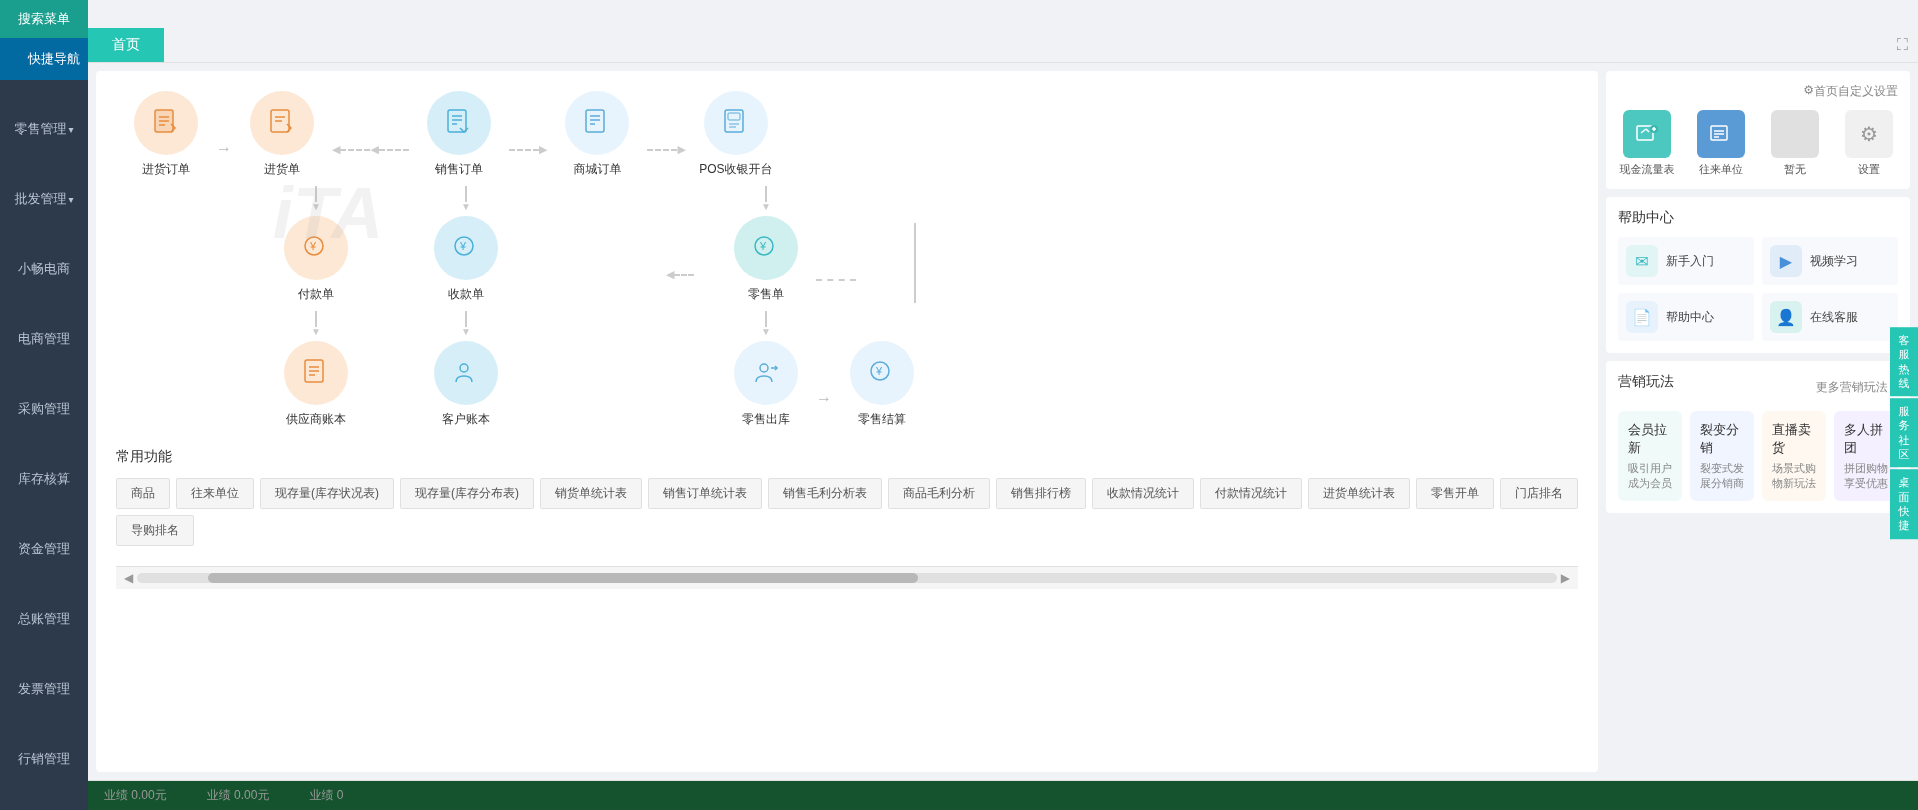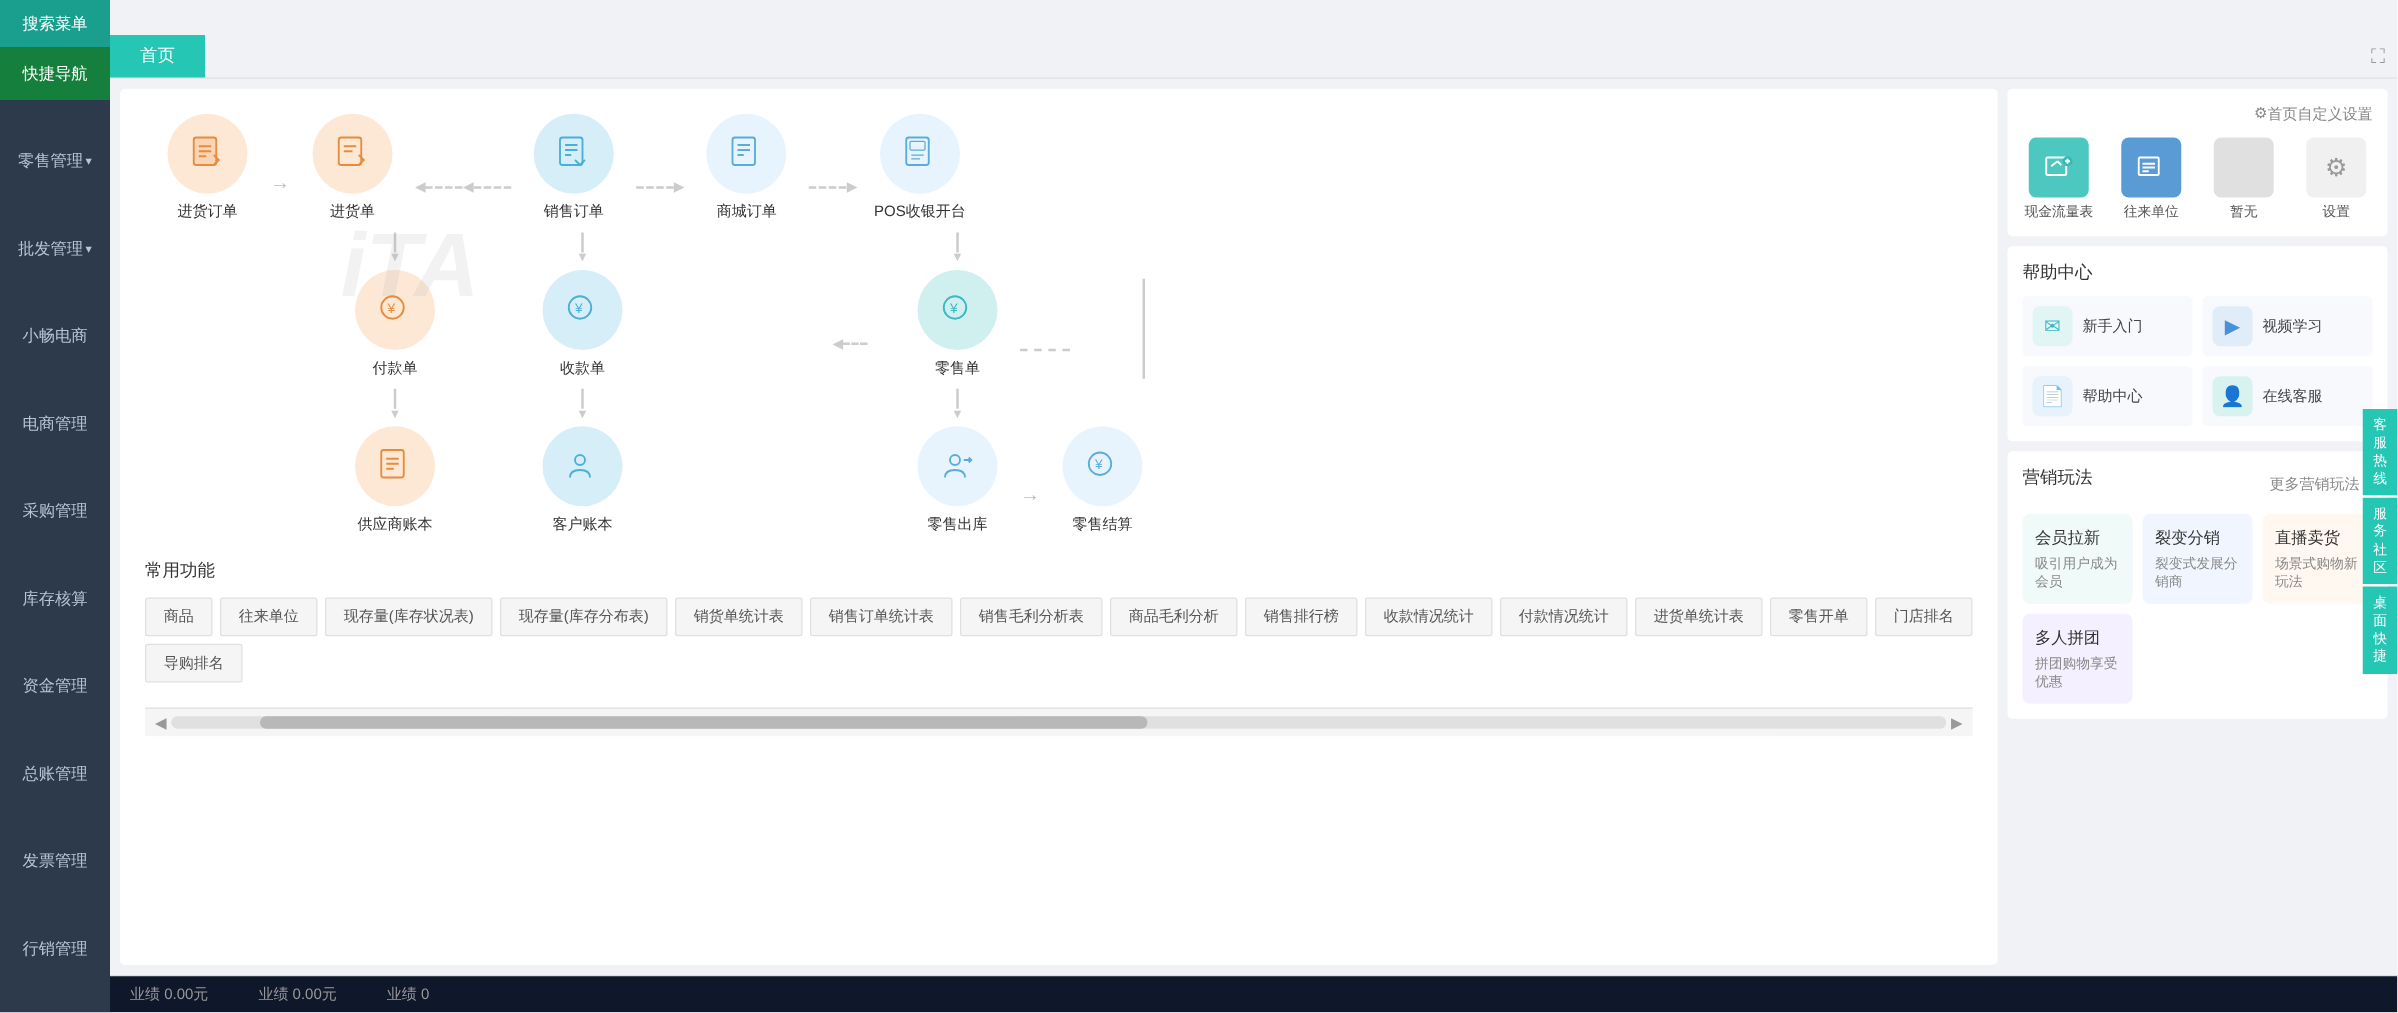--- a/index.html
+++ b/index.html
@@ -20,24 +20,24 @@
       padding: 10px 8px;
       font-size: 13px;
       text-align: center;
       cursor: pointer;
       height: 40px;
       display: flex;
       align-items: center;
       justify-content: center;
     }
     .sidebar-active {
-      background: #15803d;
+      background: #0369a1;
       color: #fff;
       padding: 12px 8px;
-      text-align: center;
+      text-align: right;
       font-size: 13px;
       cursor: pointer;
     }
     .sidebar-item {
       color: #b8c5d3;
       padding: 12px 8px;
       text-align: center;
       font-size: 13px;
       cursor: pointer;
       display: flex;
@@ -265,21 +265,21 @@
     }
     .marketing-header {
       display: flex;
       justify-content: space-between;
       align-items: center;
       margin-bottom: 10px;
     }
     .more-link { font-size: 12px; color: #888; cursor: pointer; }
     .marketing-grid {
       display: grid;
-      grid-template-columns: 1fr 1fr 1fr;
+      grid-template-columns: 1fr 1fr 1fr 1fr;
       gap: 8px;
     }
     .marketing-card {
       background: #f0f8ff;
       border-radius: 6px;
       padding: 10px;
       cursor: pointer;
     }
     .mc-title { font-size: 13px; color: #333; font-weight: 500; margin-bottom: 4px; }
     .mc-desc { font-size: 11px; color: #888; }
@@ -291,21 +291,21 @@
     
     .activity {
       background: #fff;
       border-radius: 4px;
       padding: 12px;
     }
 
     
     .bottom-bar {
       height: 30px;
-      background: #0f172a;
+      background: #14532d;
       border-top: 1px solid #e0e0e0;
       display: flex;
       align-items: center;
       padding: 12px 16px;
       font-size: 12px;
       color: #999;
       flex-shrink: 0;
       gap: 40px;
     }
 

